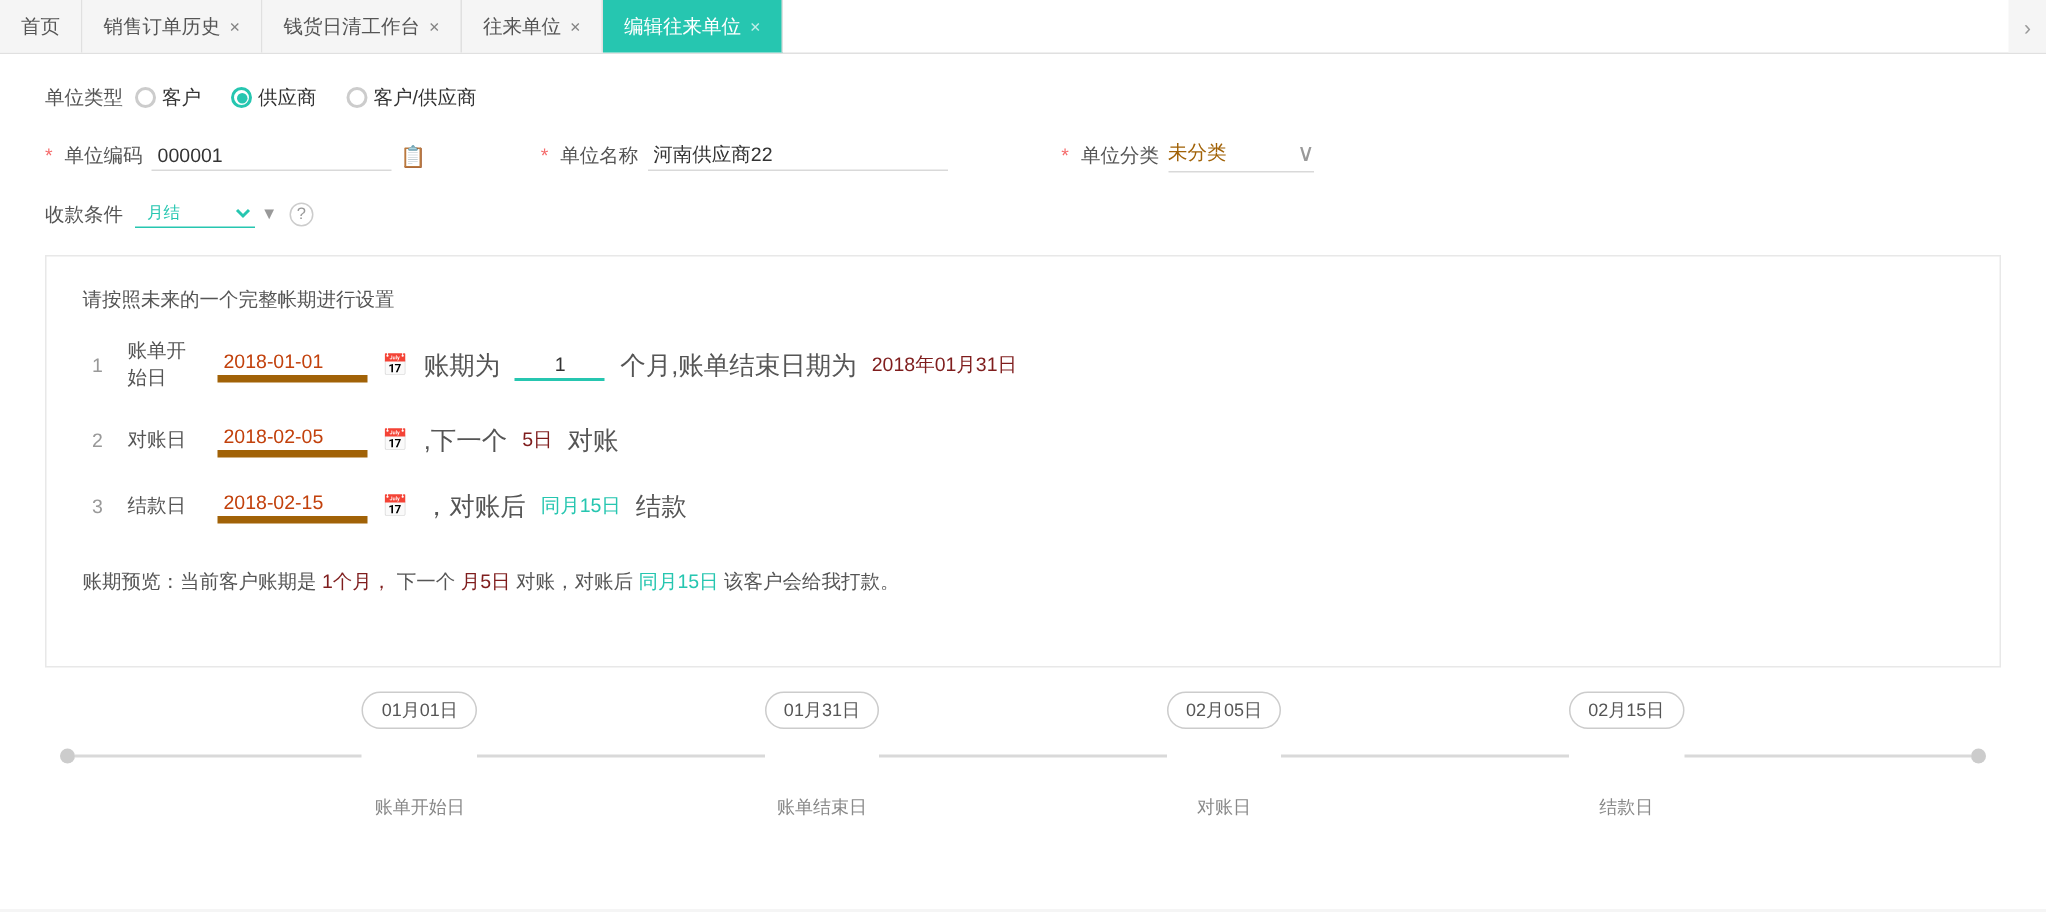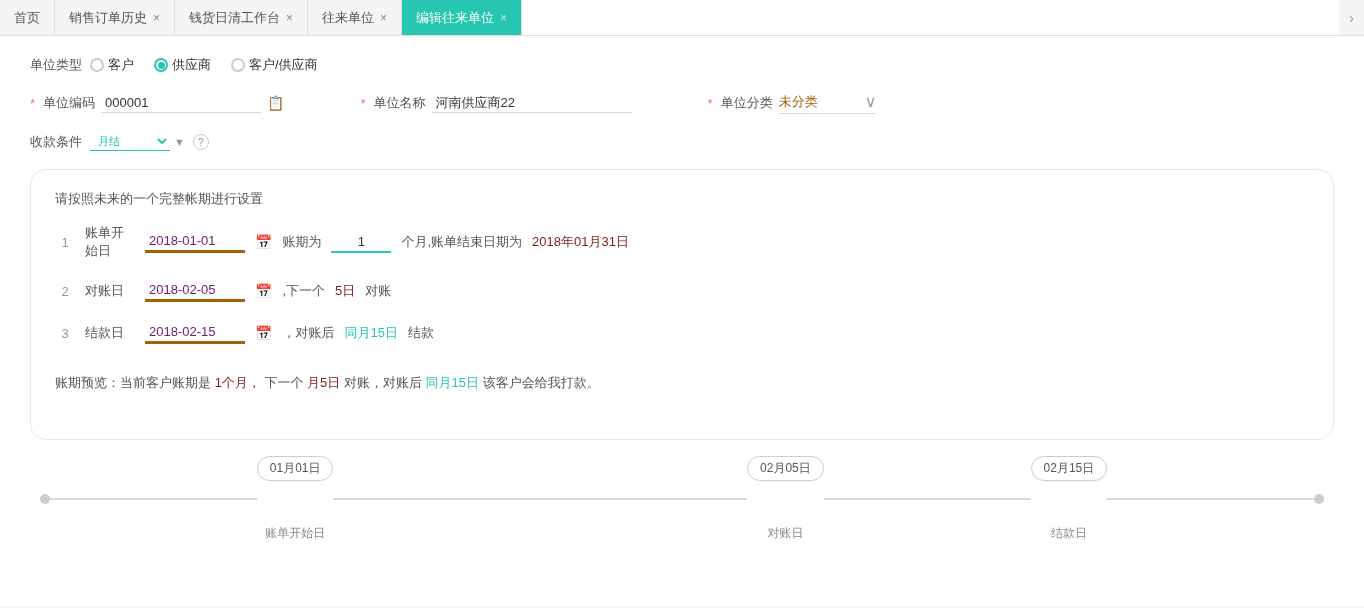--- a/index.html
+++ b/index.html
@@ -176,21 +176,21 @@
     }
     .classify-chevron {
       color: #999;
       font-size: 16px;
       cursor: pointer;
     }
 
     
     .period-box {
       border: 1px solid #e8e8e8;
-      border-radius: 16px;
+      border-radius: 0;
       padding: 20px 24px;
       margin-bottom: 16px;
       background: #fff;
     }
     .period-title {
       font-size: 13px;
       color: #555;
       margin-bottom: 16px;
     }
     .period-row {
@@ -206,42 +206,42 @@
       font-size: 13px;
       text-align: center;
     }
     .period-row-label {
       color: #555;
       font-size: 13px;
       width: 50px;
     }
     .period-date-input {
       border: none;
-      border-bottom: 3px solid #a16207;
+      border-bottom: 5px solid #a16207;
       outline: none;
       font-size: 13px;
-      color: #701a75;
+      color: #c2410c;
       background: transparent;
       width: 100px;
       padding: 2px 4px;
     }
     .period-months-input {
       border: none;
       border-bottom: 2px solid #26c6b0;
       outline: none;
       font-size: 13px;
       color: #333;
       background: transparent;
       width: 60px;
       padding: 2px 4px;
       text-align: center;
     }
     .period-desc {
       color: #555;
-      font-size: 13px;
+      font-size: 17px;
     }
     .highlight-orange {
       color: #7f1d1d;
       font-weight: 500;
     }
     .highlight-teal {
       color: #26c6b0;
       font-weight: 500;
     }
 
@@ -422,20 +422,24 @@
 
       <div class="timeline-segment"></div>
 
       <div class="node-wrapper">
         <div class="timeline-pill">01月01日</div>
         <div class="timeline-label">账单开始日</div>
       </div>
 
       <div class="timeline-segment"></div>
 
+      <div class="node-wrapper">
+        <div class="timeline-pill">01月31日</div>
+        <div class="timeline-label">账单结束日</div>
+      </div>
 
       <div class="timeline-segment"></div>
 
       <div class="node-wrapper">
         <div class="timeline-pill">02月05日</div>
         <div class="timeline-label">对账日</div>
       </div>
 
       <div class="timeline-segment"></div>
 

